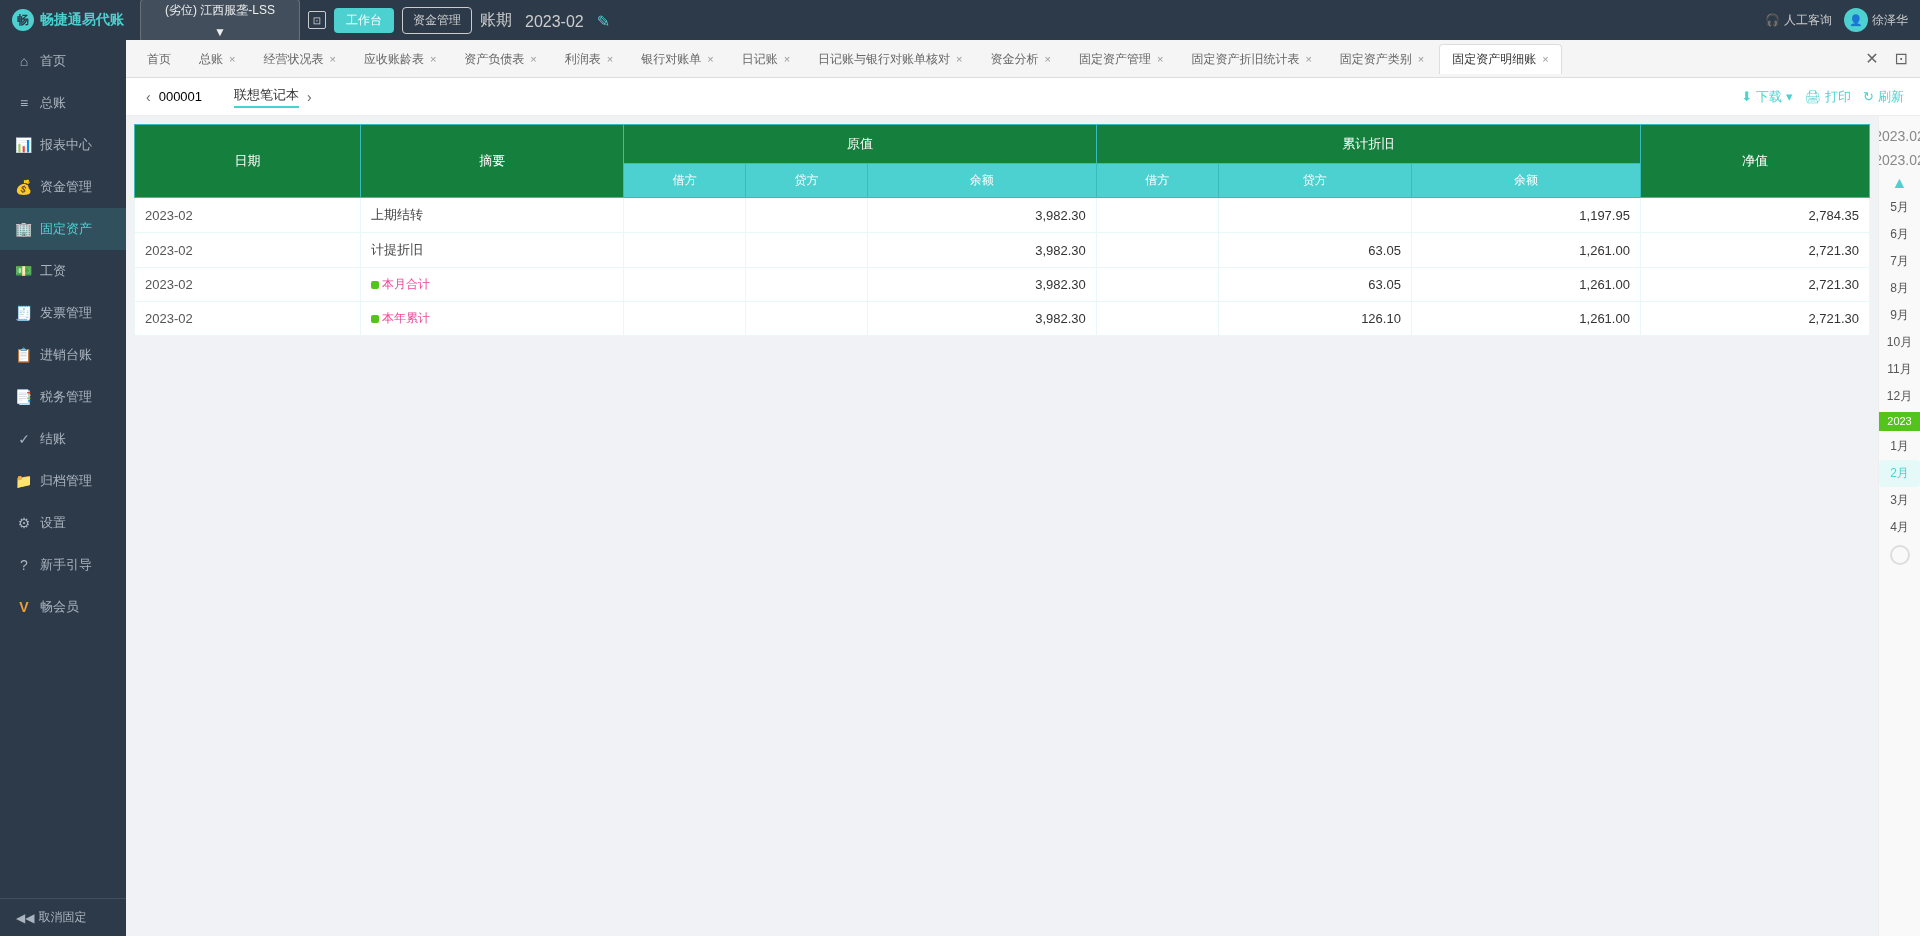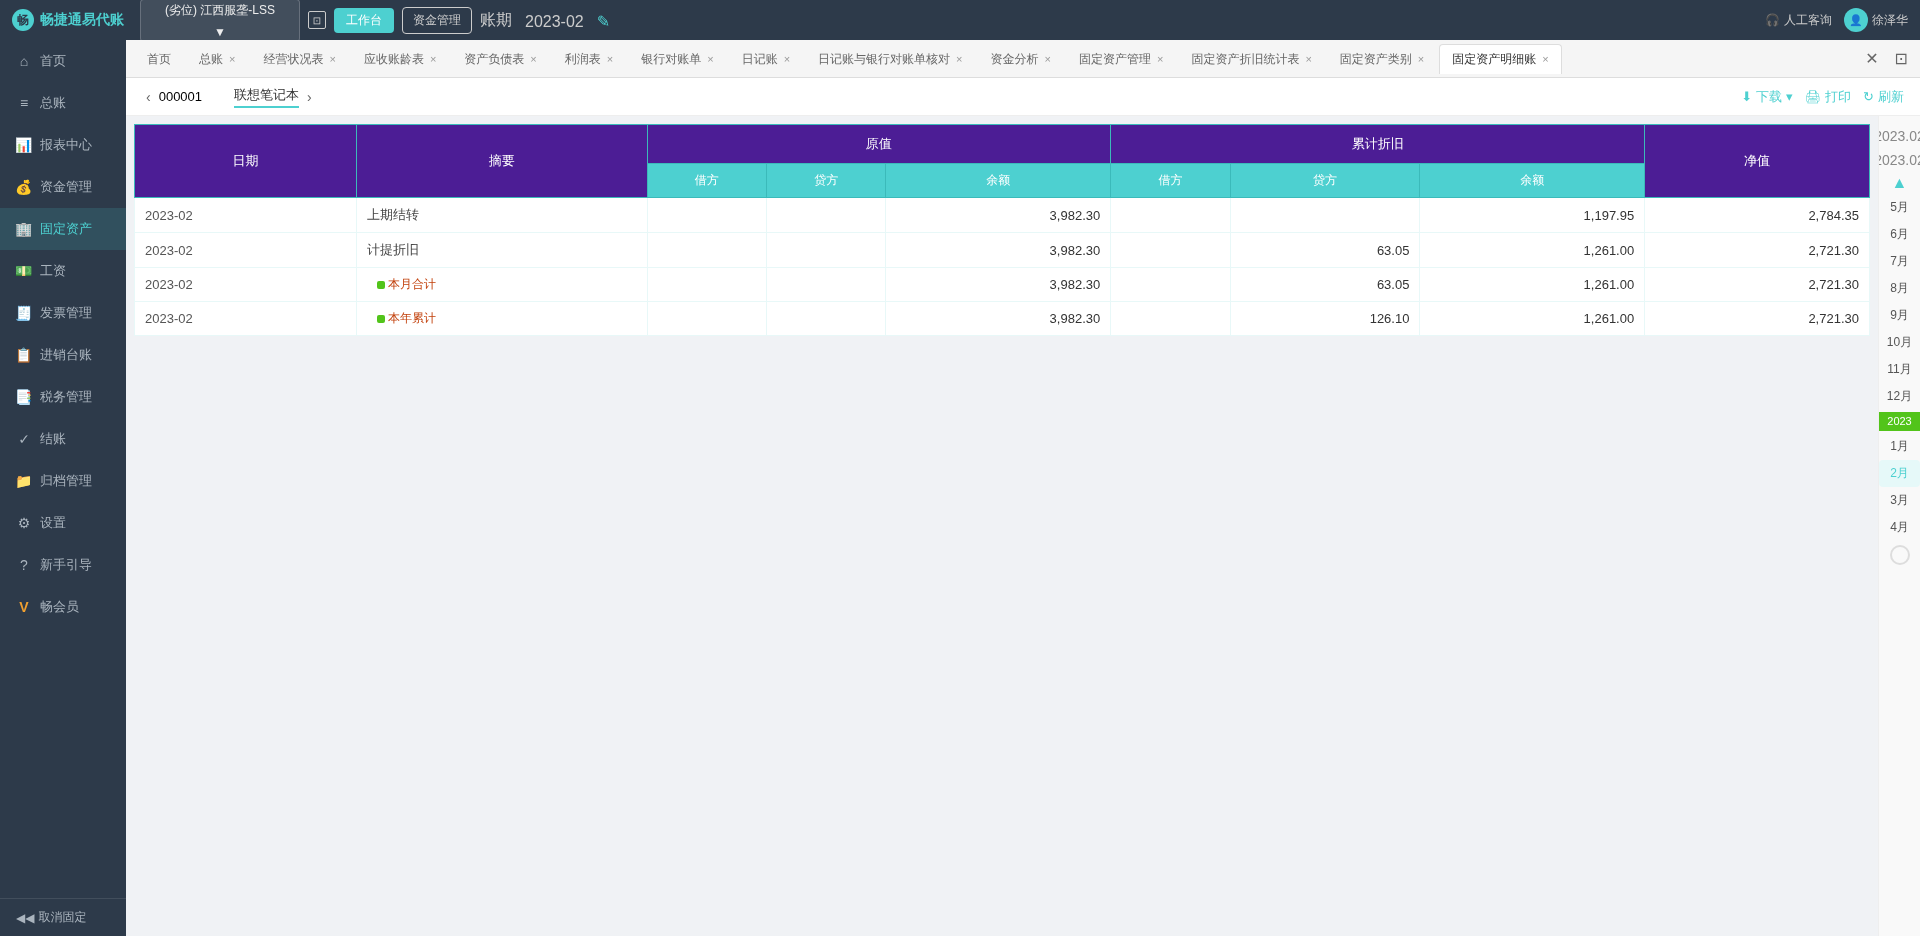--- a/index.html
+++ b/index.html
@@ -279,21 +279,21 @@
     }
 
     table {
       width: 100%;
       border-collapse: collapse;
       background: white;
       border: 1px solid #b2e8e8;
     }
 
     .table-header-row-1 th {
-      background: #4c1d95;
+      background: #15803d;
       color: white;
       text-align: center;
       padding: 10px 8px;
       font-weight: normal;
       border: 1px solid #3bbaba;
       font-size: 13px;
     }
     .table-header-row-2 th {
       background: #4dd0d0;
       color: white;
@@ -311,23 +311,22 @@
       color: #333;
     }
     tbody tr td:first-child { color: #555; }
     tbody tr td:nth-child(2) { color: #444; }
     tbody tr td.number { text-align: right; color: #333; padding-left: 8px; }
 
     .tag-green {
       display: inline-flex;
       align-items: center;
       gap: 3px;
-      color: #c2410c;
-      font-size: 12px;
-      margin-left: 10px;
+      color: #ec4899;
+      font-size: 12px;
     }
     .tag-green::before {
       content: '';
       width: 8px; height: 8px;
       background: #52c41a;
       border-radius: 2px;
       display: inline-block;
     }
 
     

